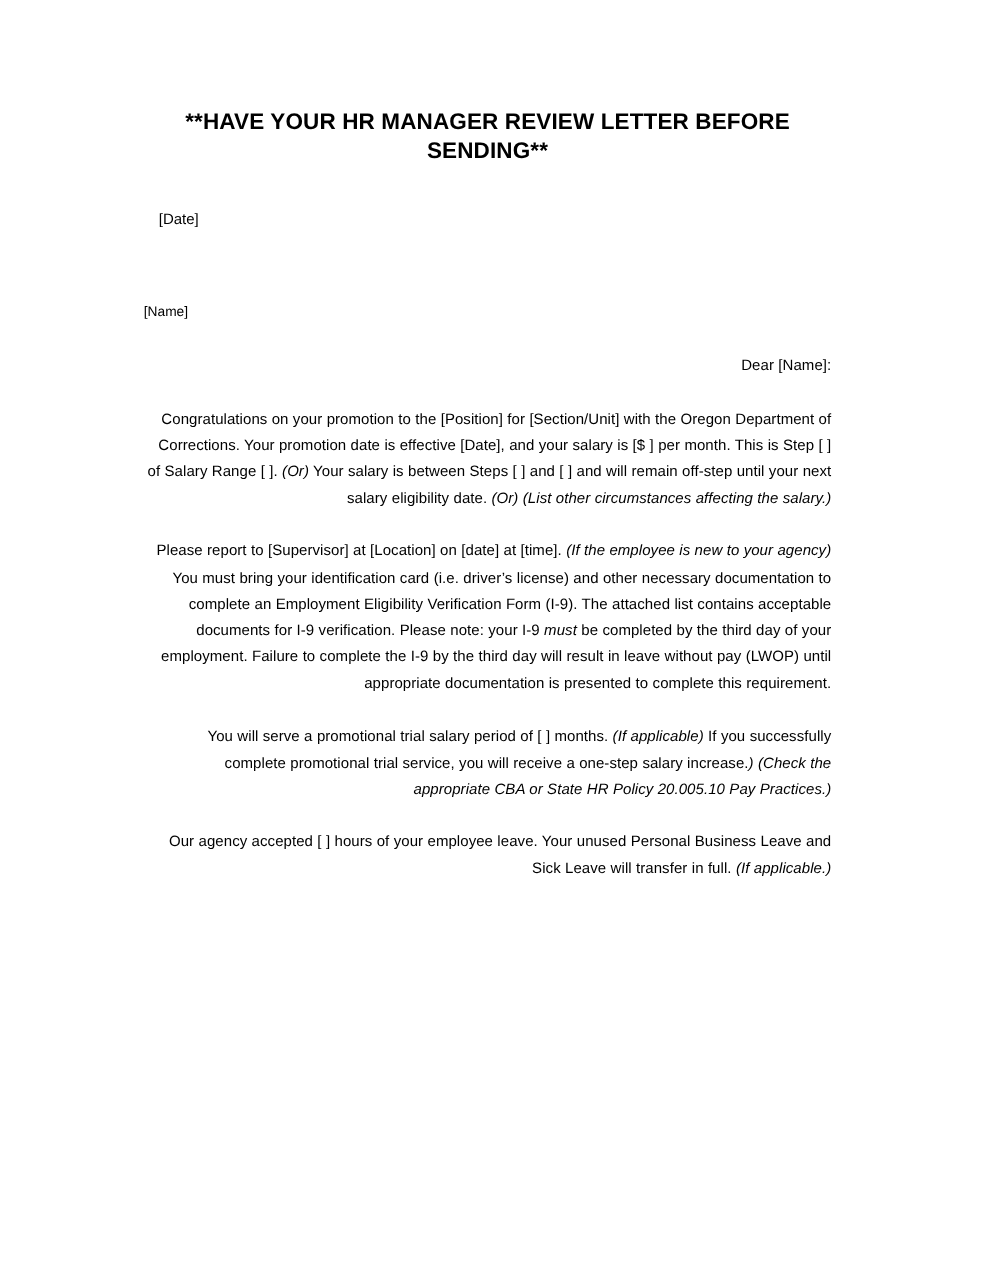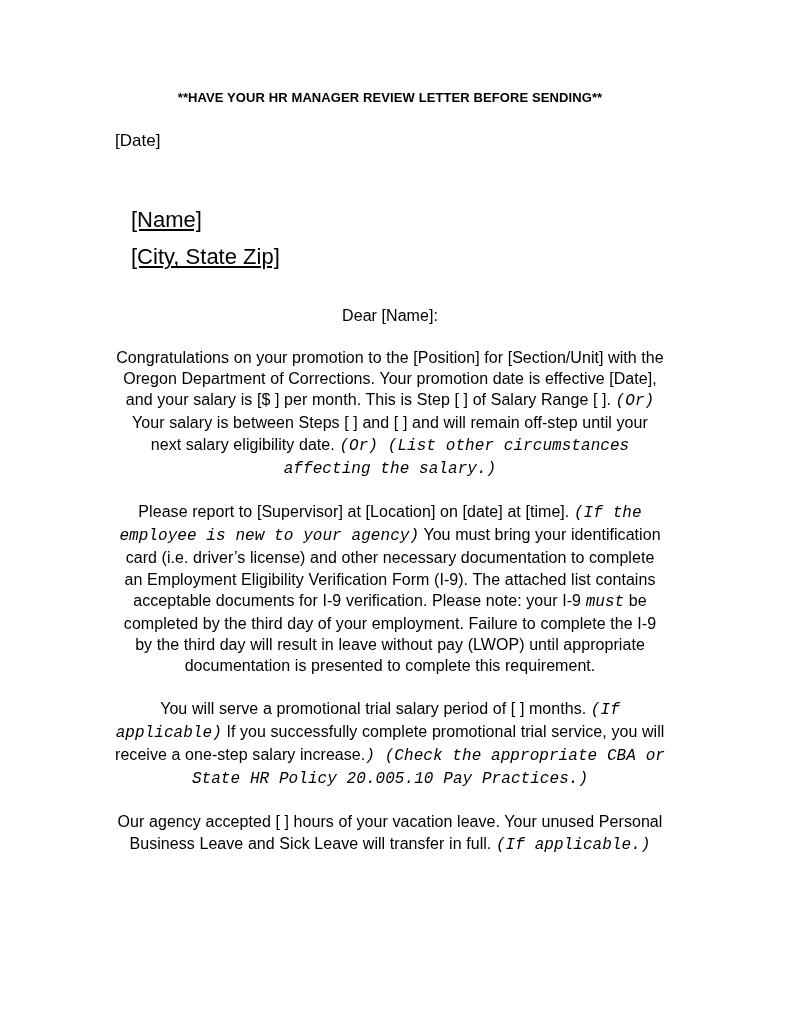--- a/index.html
+++ b/index.html
@@ -25,99 +25,96 @@
   }
 
   .doc-body {
     position: absolute;
     left: 115px;
     top: 86px;
     width: 550px;
   }
 
   .letter-title {
-    font-size: 13px;
+    font-size: 18px;
     font-weight: bold;
     line-height: 23px;
     text-align: center;
     letter-spacing: 0.1px;
     margin: 0 0 0 0;
     padding: 0 12px;
   }
 
   .blank-line {
     height: 21px;
   }
 
   p.block {
-    font-size: 16px;
+    font-size: 12px;
     line-height: 21.2px;
     margin: 0;
     padding: 0;
-    text-align: center;
+    text-align: right;
     letter-spacing: 0.05px;
     word-spacing: 0.1px;
   }
 
   .gap-sm { height: 21px; }
   .gap-md { height: 21px; }
 
   i, .it {
     font-style: italic;
-    font-family: Liberation Mono, monospace;
   }
 
   .date-line {
-    font-size: 17px;
+    font-size: 12px;
     line-height: 21.2px;
-    margin: 0;
+    margin: 12px;
   }
 
   .addr-line {
-    font-size: 22px;
+    font-size: 11px;
     line-height: 21.2px;
-    margin: 16px;
-    text-decoration: underline;
+    margin: 0;
   }
 </style>
 </head>
 <body>
 
 <div class="page">
   <div class="doc-body">
 
     <div class="letter-title">**HAVE YOUR HR MANAGER REVIEW LETTER BEFORE SENDING**</div>
 
     <div class="blank-line"></div>
 
     <p class="date-line">[Date]</p>
 
     <div class="blank-line"></div>
     <div class="blank-line"></div>
 
     <p class="addr-line">[Name]</p>
-    <p class="addr-line">[City, State Zip]</p>
 
     <div class="gap-sm"></div>
 
     <p class="block">Dear [Name]:</p>
 
     <div class="gap-md"></div>
 
     <p class="block"><span>Congratulations on your promotion to the [Position] for [Section/Unit] with the Oregon Department of Corrections. Your promotion date is effective [Date], and your salary is [$  ] per month. This is Step [  ] of Salary Range [  ]. </span><i>(Or)</i><span> Your salary is between Steps [  ] and [  ] and will remain off-step until your next salary eligibility date.  </span><i>(Or) (List other circumstances affecting the salary.)</i></p>
 
     <div class="gap-md"></div>
 
     <p class="block"><span>Please report to [Supervisor] at [Location] on [date] at [time].  </span><i>(If the employee is new to your agency)</i><span> You must bring your identification card (i.e. driver’s license) and other necessary documentation to complete an Employment Eligibility Verification Form (I-9).  The attached list contains acceptable documents for I-9 verification. Please note: your I-9 </span><i>must</i><span> be completed by the third day of your employment.  Failure to complete the I-9 by the third day will result in leave without pay (LWOP) until appropriate documentation is presented to complete this requirement.</span></p>
 
     <div class="gap-md"></div>
 
     <p class="block"><span>You will serve a promotional trial salary period of [  ] months.  </span><i>(If applicable)</i><span>  If you successfully complete promotional trial service, you will receive a one-step salary increase.</span><i>) (Check the appropriate CBA or State HR Policy 20.005.10 Pay Practices.)</i></p>
 
     <div class="gap-md"></div>
 
-    <p class="block"><span>Our agency accepted [  ] hours of your vacation leave. Your unused Personal Business Leave and Sick Leave will transfer in full. </span><i>(If applicable.)</i></p>
+    <p class="block"><span>Our agency accepted [  ] hours of your employee leave. Your unused Personal Business Leave and Sick Leave will transfer in full. </span><i>(If applicable.)</i></p>
 
     <div class="gap-md"></div>
 
 
   </div>
 </div>
 
 </body></html>

